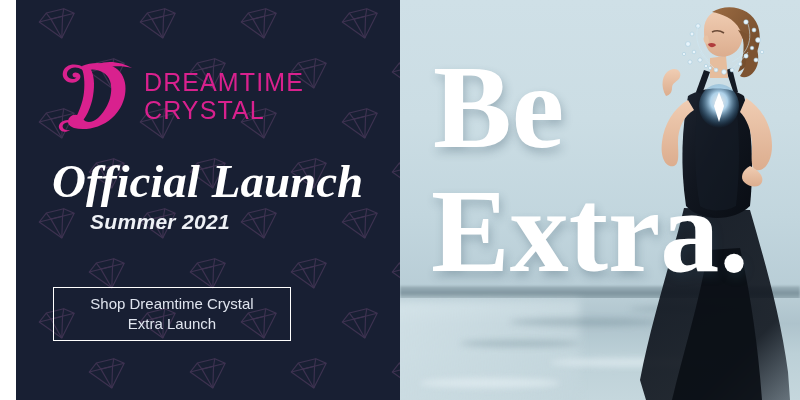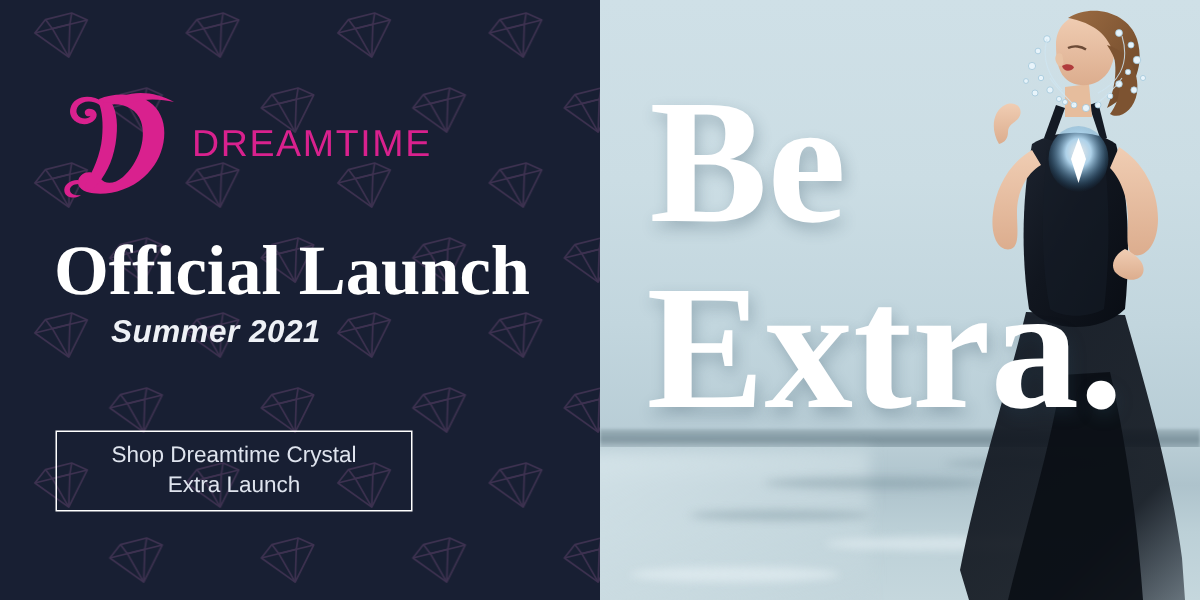--- a/index.html
+++ b/index.html
@@ -12,21 +12,21 @@
     width: 800px;
     height: 400px;
     overflow: hidden;
     font-family: "Liberation Sans", sans-serif;
     user-select: none;
   }
 
   
   #left-panel {
     position: absolute;
-    left: 0; top: 0;
+    left: 16px; top: 0;
     width: 428px;
     height: 400px;
     background: #181f33;
     overflow: hidden;
   }
   #pattern-layer {
     position: absolute;
     inset: 0;
     opacity: 1;
   }
@@ -63,20 +63,21 @@
     position: absolute;
     left: 36px;
     top: 158px;
     color: #ffffff;
     font-family: "Liberation Serif", serif;
     font-size: 47px;
     font-weight: 700;
     letter-spacing: 0px;
     line-height: 1;
     white-space: nowrap;
+    font-style: italic;
   }
   #subheadline {
     position: absolute;
     left: 38px;
     top: 210px;
     color: #eef1f6;
     font-family: "Liberation Sans", sans-serif;
     font-style: italic;
     font-size: 21px;
     font-weight: 700;
@@ -229,20 +230,21 @@
 
           <path d="M44 16 C54 12 68 14 78 20 C70 18 58 17.4 50 20.4
                    C47.4 21.4 44.6 19.6 44 16 Z"></path>
 
           <path d="M14 72 C8 72 4 76 5 80 C6 84 12 85 16 82 C12 82.6 9 81.4 8.6 79
                    C8.2 76.4 11 74.4 15 74.6 Z"></path>
         </g>
       </svg>
       <div id="logo-wordmark">
         <div class="wordmark-line">DREAMTIME</div>
+        <div class="wordmark-line">CRYSTAL</div>
       </div>
     </div>
 
     <div id="headline">Official Launch</div>
     <div id="subheadline">Summer 2021</div>
 
     <button id="cta-button">
       <span>Shop Dreamtime Crystal</span>
       <span>Extra Launch</span>
     </button>

